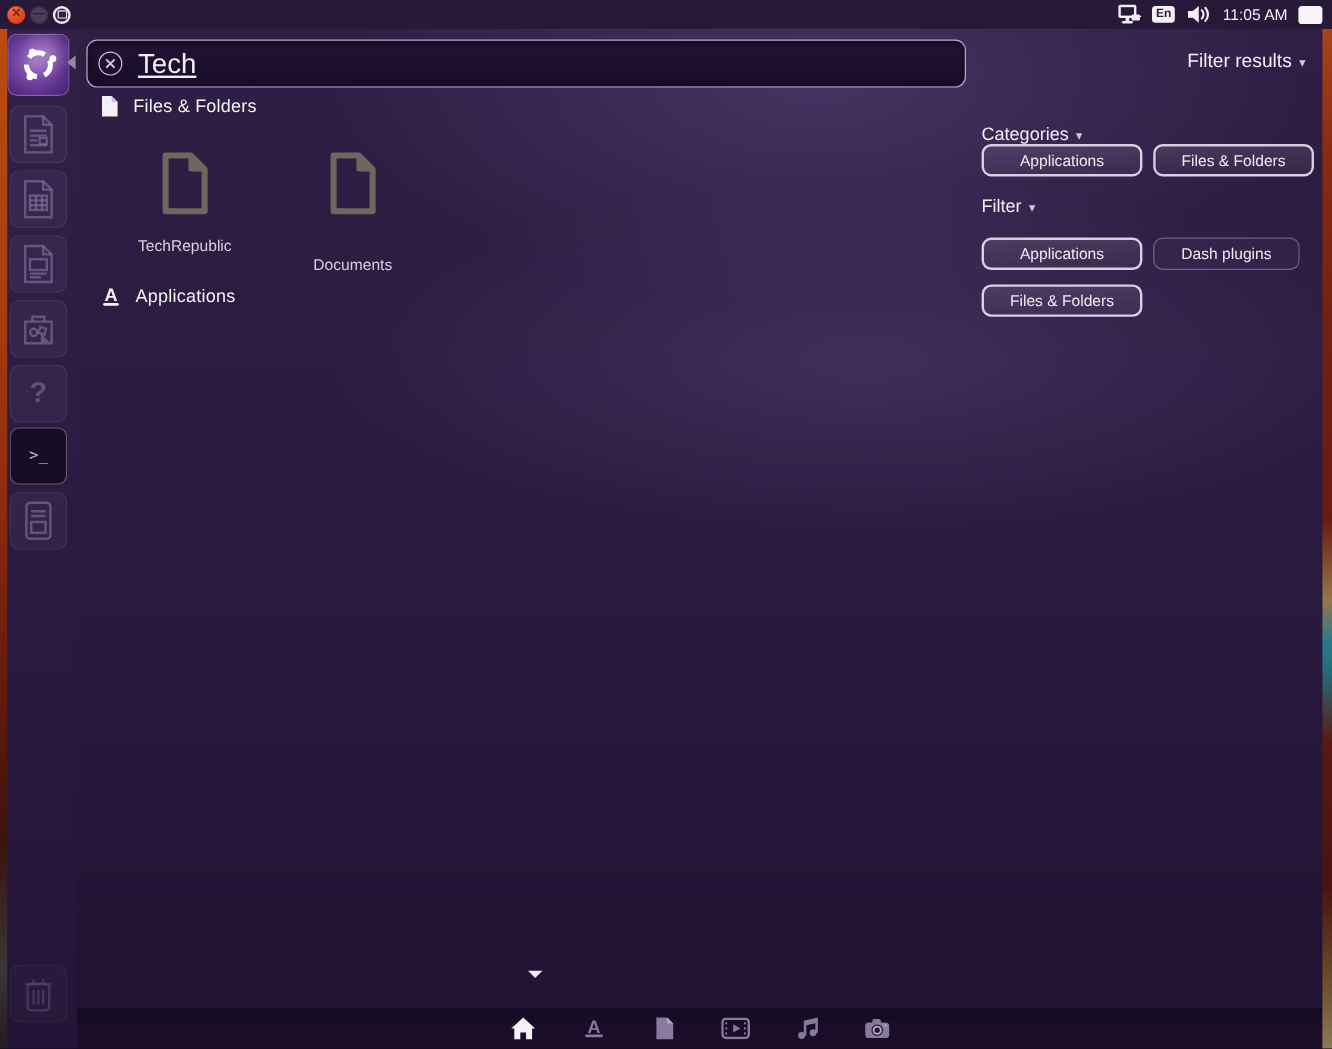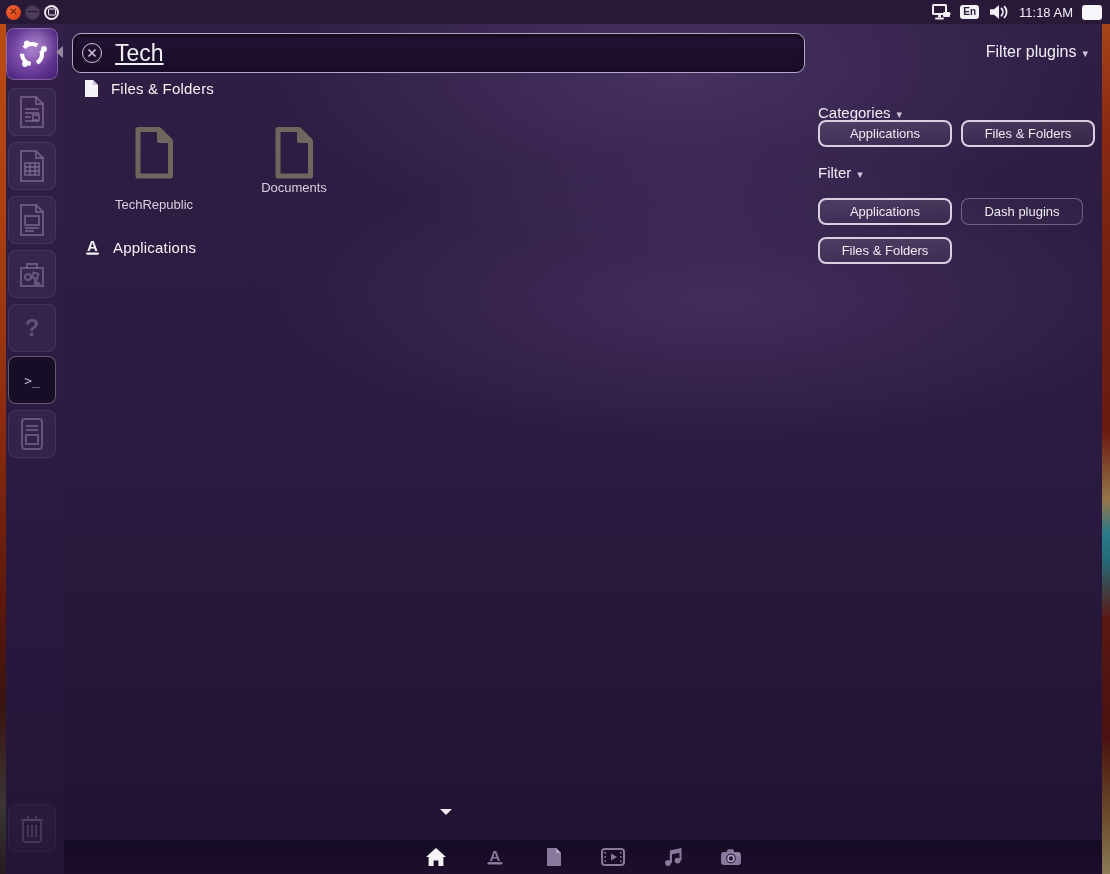--- a/index.html
+++ b/index.html
@@ -117,21 +117,21 @@
         <span class="kbd-box">En</span>
       </button>
       <button class="ind">
         <svg width="22" height="16" viewBox="0 0 22 16">
           <path d="M2 5.2 h4 L11 1 v14 L6 10.8 H2 Z" fill="#f2eef6"></path>
           <path d="M13.5 4.5 a5 5 0 0 1 0 7" stroke="#f2eef6" stroke-width="1.8" fill="none" stroke-linecap="round"></path>
           <path d="M16.5 2.6 a8 8 0 0 1 0 10.8" stroke="#f2eef6" stroke-width="1.8" fill="none" stroke-linecap="round"></path>
         </svg>
       </button>
       <button class="ind">
-        <span class="clock">11:18 AM</span>
+        <span class="clock">11:05 AM</span>
       </button>
       <button class="ind">
         <span class="session-sq"></span>
       </button>
     </div>
   </div>
 
   <div class="strip-left"></div>
   <div class="strip-right"></div>
 
@@ -236,34 +236,34 @@
       <path d="M7 3.5 h21 l11.5 11.5 v35 H7 Z" fill="none" stroke="#6e675e" stroke-width="5" stroke-linejoin="round"></path>
       <path d="M28 3.5 l11.5 11.5 H28 Z" fill="#6e675e" stroke="#6e675e" stroke-width="4" stroke-linejoin="round"></path>
     </svg>
     <span class="tlabel" style="margin-top:17px;">TechRepublic</span>
   </div>
   <div class="tile" style="left:224px;top:126px;">
     <svg class="ticon" width="46" height="54" viewBox="0 0 46 54">
       <path d="M7 3.5 h21 l11.5 11.5 v35 H7 Z" fill="none" stroke="#6e675e" stroke-width="5" stroke-linejoin="round"></path>
       <path d="M28 3.5 l11.5 11.5 H28 Z" fill="#6e675e" stroke="#6e675e" stroke-width="4" stroke-linejoin="round"></path>
     </svg>
-    <span class="tlabel" style="margin-top:0;">Documents</span>
+    <span class="tlabel" style="margin-top:33px;">Documents</span>
   </div>
 
   <div class="sec-head" style="top:238px;">
     <svg width="17" height="19" viewBox="0 0 17 19">
       <text x="8.5" y="13" font-size="15" font-weight="bold" fill="#f5f2f7" text-anchor="middle" font-family="Liberation Sans,sans-serif">A</text>
       <rect x="2" y="14.5" width="13" height="2.2" rx="1.1" fill="#f5f2f7"></rect>
     </svg>
     <span class="sec-title">Applications</span>
   </div>
 
 
   <div class="filter-title">
-    <span>Filter plugins</span><span class="arrow">▾</span>
+    <span>Filter results</span><span class="arrow">▾</span>
   </div>
 
   <div class="fgroup-label" style="top:104px;">
     <span>Categories</span><span class="arrow">▾</span>
   </div>
   <button class="fbtn sel" style="left:818px;top:120px;width:134px;">Applications</button>
   <button class="fbtn sel" style="left:961px;top:120px;width:134px;">Files &amp; Folders</button>
 
   <div class="fgroup-label" style="top:164px;">
     <span>Filter</span><span class="arrow">▾</span>

